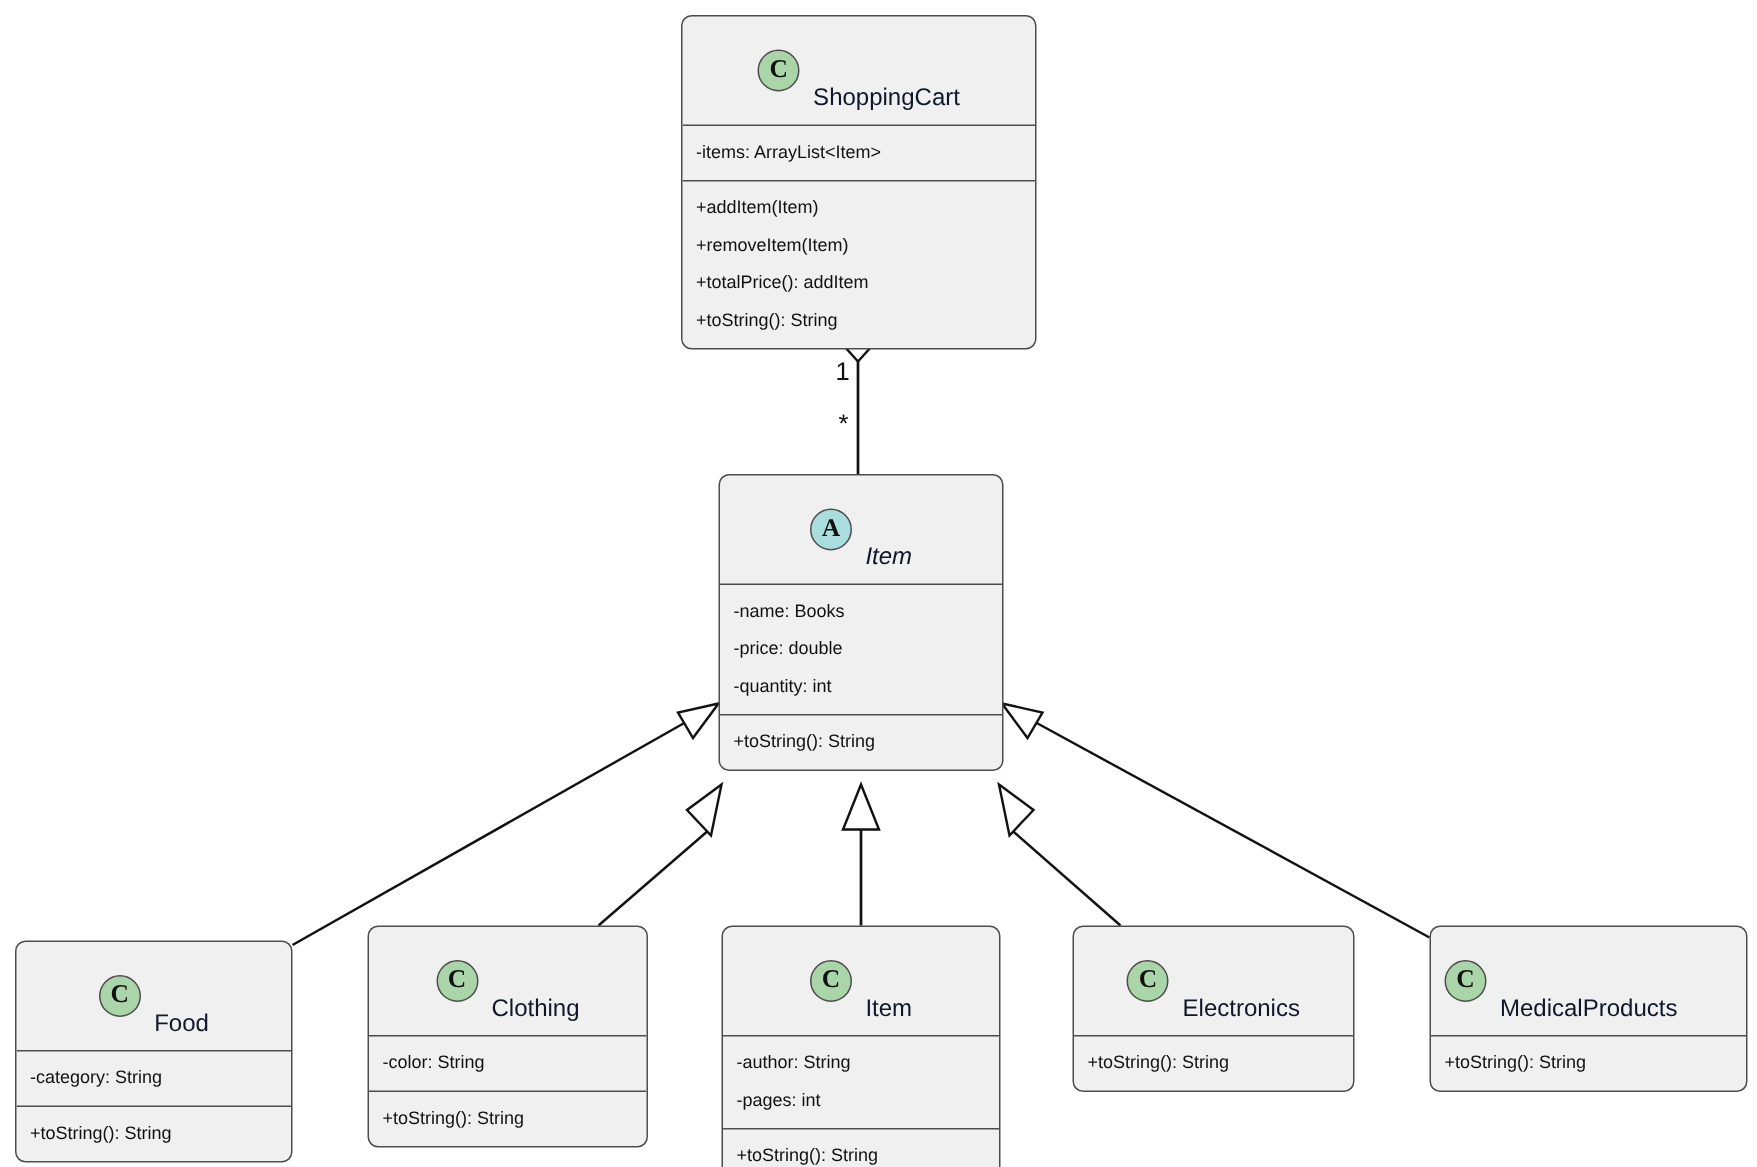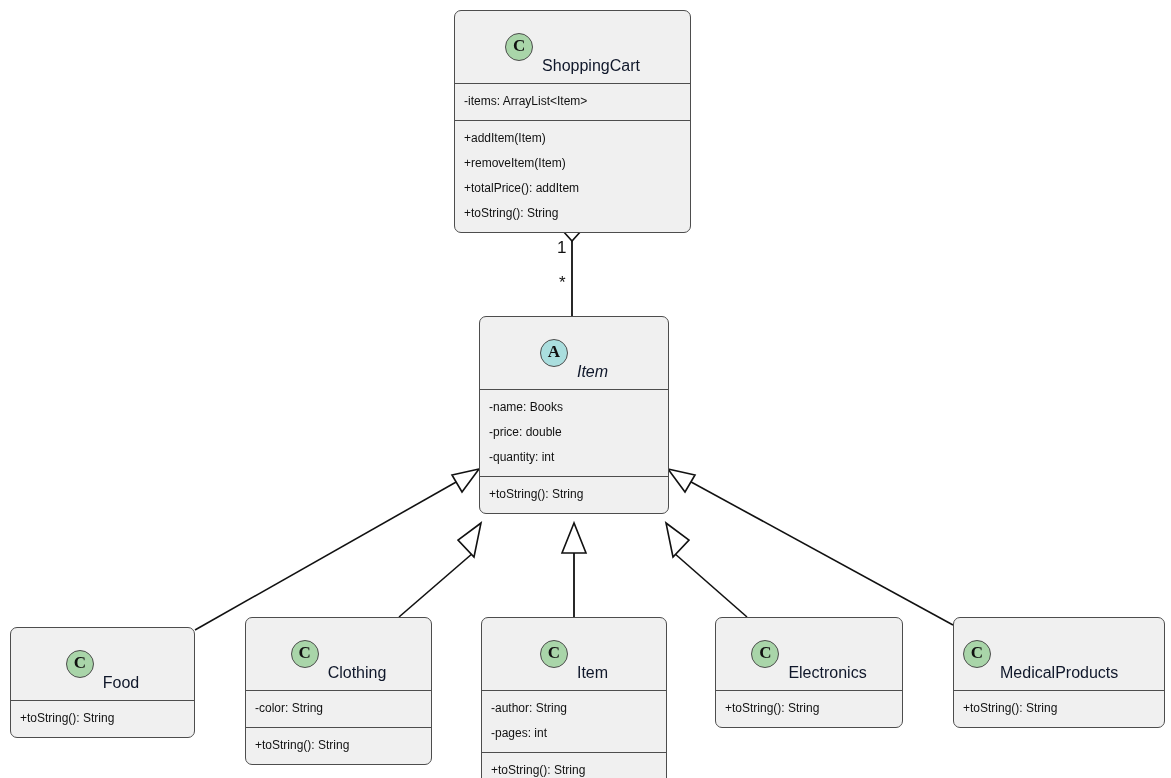--- a/index.html
+++ b/index.html
@@ -159,20 +159,23 @@
       <div class="member">+toString(): String</div>
     </div>
   </div>
 
   <div class="uml-class" style="left:10px; top:627px; width:185px;">
     <div class="compartment class-header">
       <span class="badge">C</span>
       <span class="class-name">Food</span>
     </div>
     <div class="compartment">
+      <div class="member">-category: String</div>
+    </div>
+    <div class="compartment">
       <div class="member">+toString(): String</div>
     </div>
   </div>
 
   <div class="uml-class" style="left:245px; top:617px; width:187px;">
     <div class="compartment class-header">
       <span class="badge">C</span>
       <span class="class-name">Clothing</span>
     </div>
     <div class="compartment">

